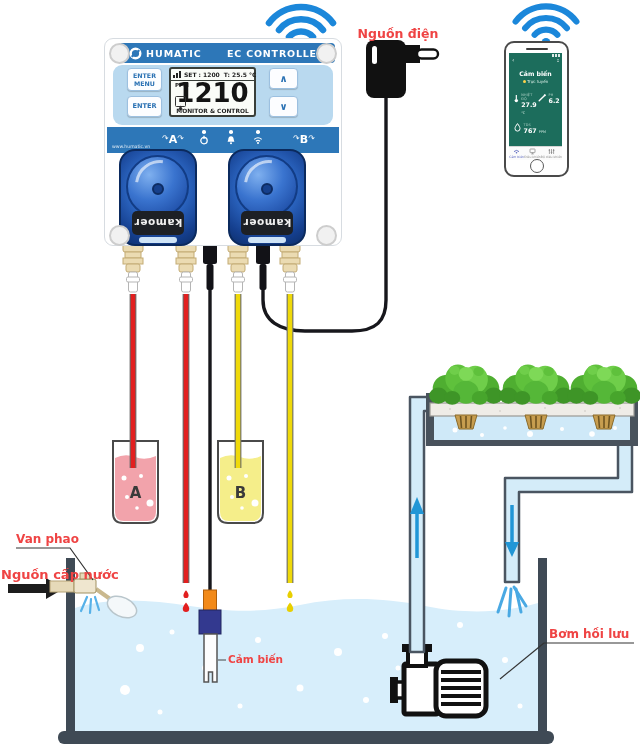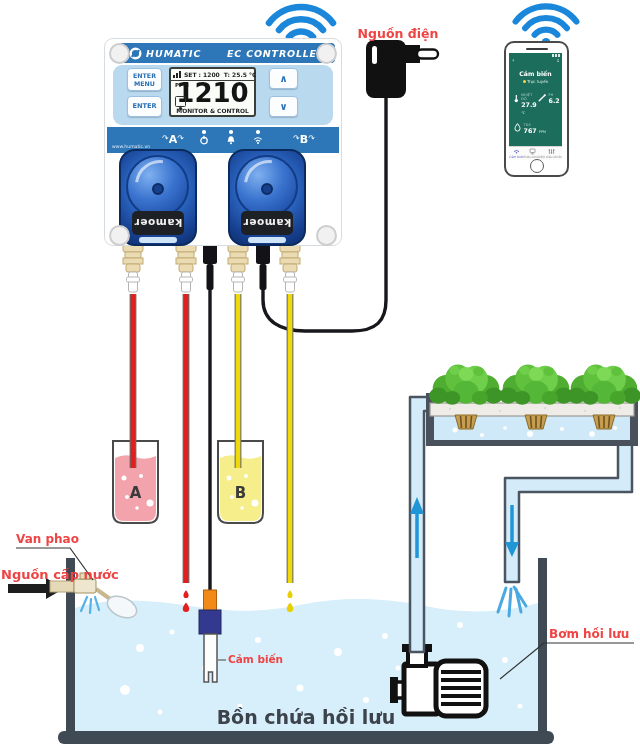--- a/index.html
+++ b/index.html
@@ -8,21 +8,21 @@
   svg.scene{position:absolute;left:0;top:0;}
 
   
   .diagram-label{position:absolute;font-weight:bold;color:#ef4444;white-space:nowrap;}
 
   
   .controller{position:absolute;left:104px;top:38px;width:236px;height:206px;background:#fff;
               border:1.5px solid #d7dce1;border-radius:9px;}
   .screw{position:absolute;width:17px;height:17px;border-radius:50%;background:#f1f1f1;border:2px solid #cdcdcd;z-index:3;}
   .ctl-header{position:absolute;left:14px;right:6px;top:4px;height:20px;background:#2d77b8;border-radius:4px;
-              display:flex;align-items:center;justify-content:space-between;padding:0 10px;z-index:2;font-style:italic;}
+              display:flex;align-items:center;justify-content:space-between;padding:0 10px;z-index:2;}
   .brand{display:flex;align-items:center;gap:4px;color:#fff;font-weight:bold;font-size:9.5px;letter-spacing:1px;}
   .ctl-title{color:#fff;font-weight:bold;font-size:9.5px;letter-spacing:.8px;}
   .ctl-face{position:absolute;left:8px;top:26px;width:220px;height:60px;background:#b9d9ef;border-radius:9px;z-index:1;}
   .ctl-btn{position:absolute;background:#fcfdff;border:1px solid #9cc0e0;border-radius:4px;color:#2b72b4;
            font-weight:bold;text-align:center;box-shadow:0 1px 1px rgba(0,0,0,.18);display:flex;flex-direction:column;
            align-items:center;justify-content:center;line-height:1.12;}
   .lcd{position:absolute;left:56px;top:2px;width:87px;height:50px;background:#fafcf8;border:2.5px solid #393e39;
        border-radius:3px;box-sizing:border-box;}
   .lcd-top{display:flex;align-items:center;height:11px;border-bottom:1.5px solid #393e39;font-size:6px;
            font-weight:bold;color:#1e1e1e;}
@@ -521,15 +521,14 @@
 
 <div class="diagram-label" style="left:356px;top:26px;width:84px;text-align:center;font-size:12.5px;">Nguồn điện</div>
 
 <div class="bottle-letter" style="left:113px;top:484px;">A</div>
 <div class="bottle-letter" style="left:218px;top:484px;">B</div>
 
 <div class="diagram-label" style="left:16px;top:532px;font-size:12px;">Van phao</div>
 <div class="diagram-label" style="left:1px;top:567px;font-size:13px;">Nguồn cấp nước</div>
 <div class="diagram-label" style="left:228px;top:653px;font-size:10.5px;">Cảm biến</div>
 <div class="diagram-label" style="left:549px;top:627px;font-size:12px;">Bơm hồi lưu</div>
-<div class="diagram-label" style="left:206px;top:706px;width:200px;text-align:center;font-size:19px;color:#3d434b;">Bồn chứa hồi lưu</div>
 
 </div>
 
 </body></html>

